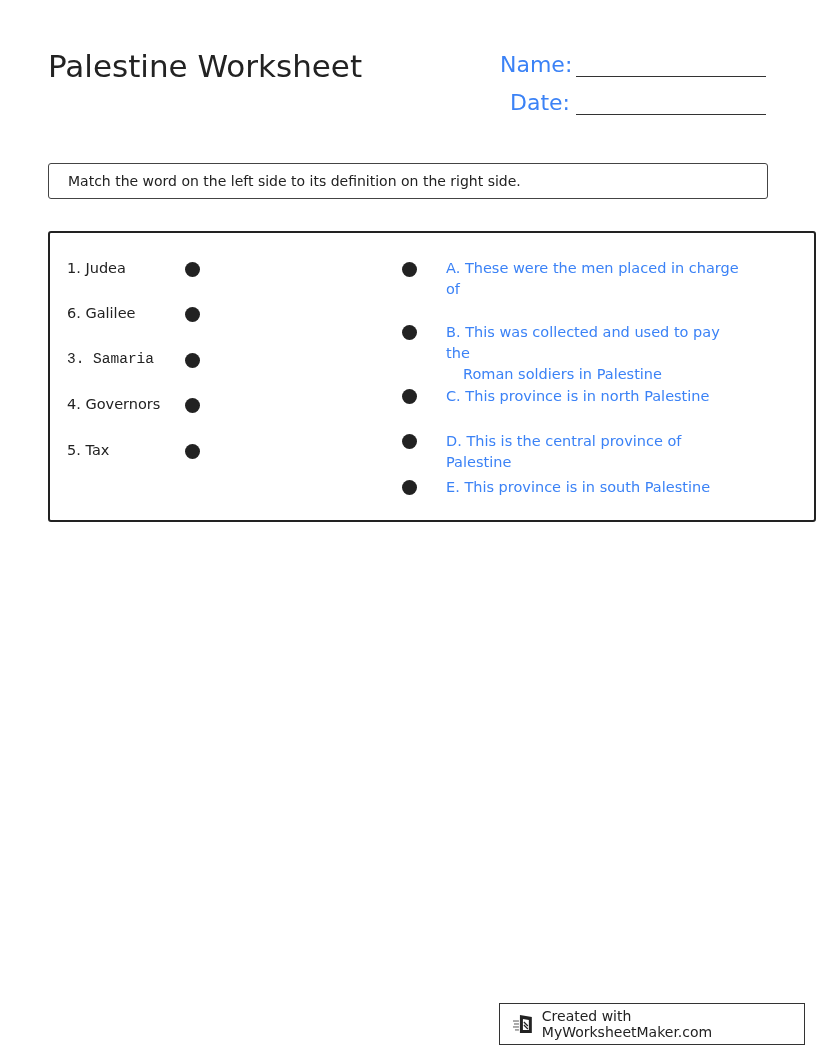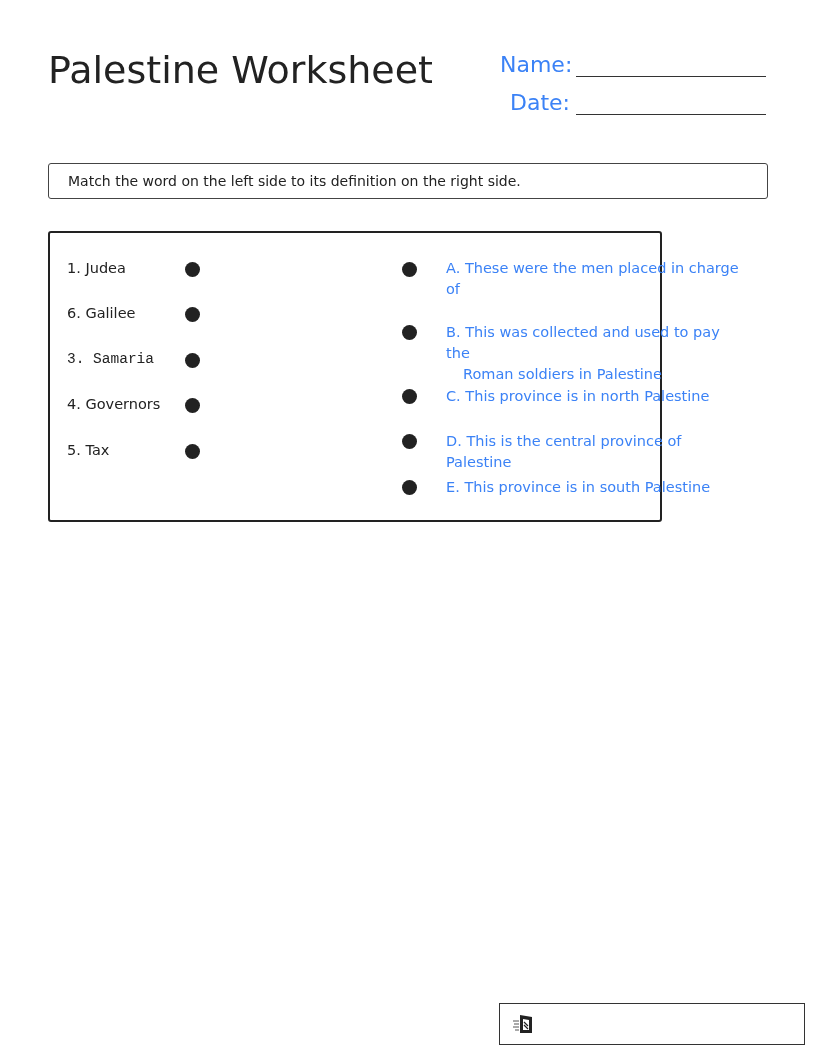--- a/index.html
+++ b/index.html
@@ -1,22 +1,22 @@
 <!DOCTYPE html>
 <html><head>
 <meta charset="utf-8">
 <style>
   html, body { margin: 0; padding: 0; background: #ffffff; }
   body { width: 816px; height: 1056px; position: relative; font-family: "DejaVu Sans", sans-serif; color: #222; overflow: hidden; }
-  .title { position: absolute; left: 48px; top: 48px; font-size: 38px; font-weight: normal; color: #222; letter-spacing: 0px; }
+  .title { position: absolute; left: 48px; top: 48px; font-size: 31px; font-weight: normal; color: #222; letter-spacing: 0px; }
   .field { position: absolute; display: flex; align-items: flex-end; }
   .field .lbl { font-size: 22px; color: #3b82f6; text-align: right; width: 70px; margin-right: 6px; }
   .field .line { width: 190px; border-bottom: 1.5px solid #333; height: 22px; }
   .instructions { position: absolute; left: 48px; top: 163px; width: 706px; height: 36px; border: 1.5px solid #444; border-radius: 3px; box-sizing: border-box; width: 720px; padding-left: 19px; display: flex; align-items: center; font-size: 14px; color: #222; }
-  .match-box { position: absolute; left: 48px; top: 231px; width: 614px; height: 291px; border: 2.5px solid #222; border-radius: 3px; box-sizing: border-box; }
+  .match-box { position: absolute; left: 48px; top: 231px; width: 768px; height: 291px; border: 2.5px solid #222; border-radius: 3px; box-sizing: border-box; }
   .word { position: absolute; left: 17px; font-size: 14.5px; color: #222; }
   .dot { position: absolute; width: 15px; height: 15px; border-radius: 50%; background: #222; }
   .def { position: absolute; left: 396px; font-size: 14.5px; color: #3b82f6; line-height: 21px; width: 300px; }
   .def .cont { display: block; padding-left: 17px; }
   .footer { position: absolute; left: 499px; top: 1003px; width: 306px; height: 42px; border: 1.5px solid #333; box-sizing: border-box; display: flex; align-items: center; padding-left: 12px; font-size: 14px; color: #222; }
   .footer svg { margin-right: 6px; }
 </style>
 </head>
 <body>
 
@@ -76,13 +76,14 @@
 <div class="footer">
   <svg width="24" height="22" viewBox="0 0 24 22">
     <line x1="1" y1="8" x2="7" y2="8" stroke="#555" stroke-width="1"></line>
     <line x1="2" y1="11" x2="7" y2="11" stroke="#555" stroke-width="1"></line>
     <line x1="1" y1="14" x2="7" y2="14" stroke="#555" stroke-width="1"></line>
     <line x1="3" y1="17" x2="7" y2="17" stroke="#555" stroke-width="1"></line>
     <path d="M8 2 L20 4 L20 20 L8 20 Z" fill="#222"></path>
     <path d="M11 6 L17 7 L17 17 L11 17 Z" fill="#fff"></path>
     <path d="M12 9 L16 13 M12 12 L16 16" stroke="#222" stroke-width="1.2"></path>
   </svg>
+  <span>Created with MyWorksheetMaker.com</span>
 </div>
 
 </body></html>

